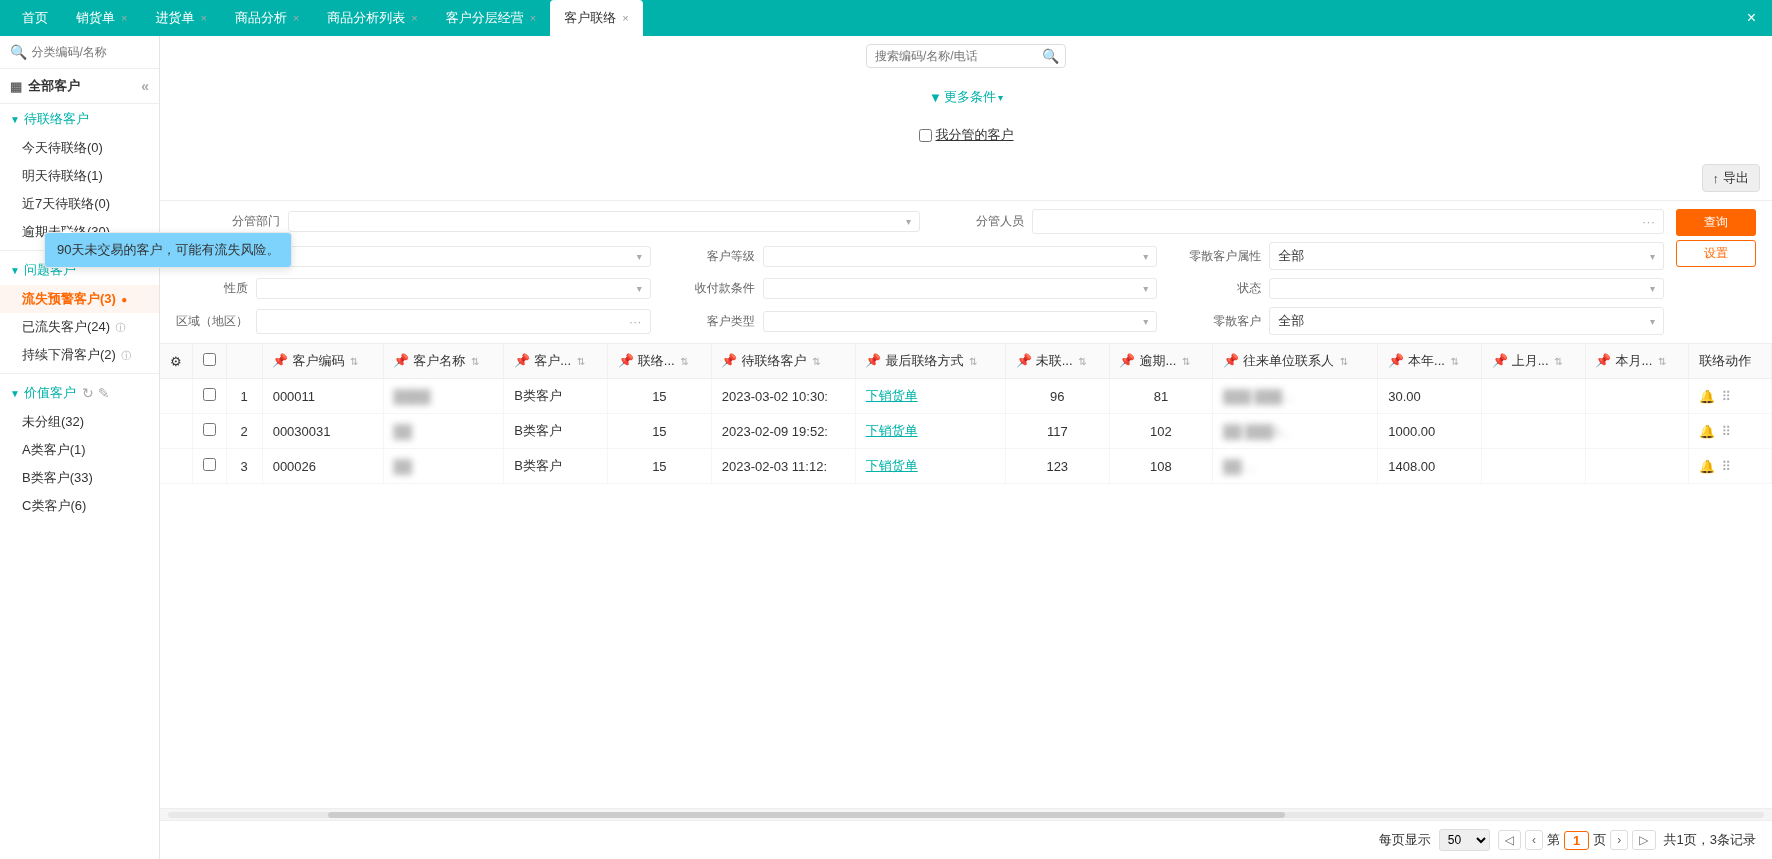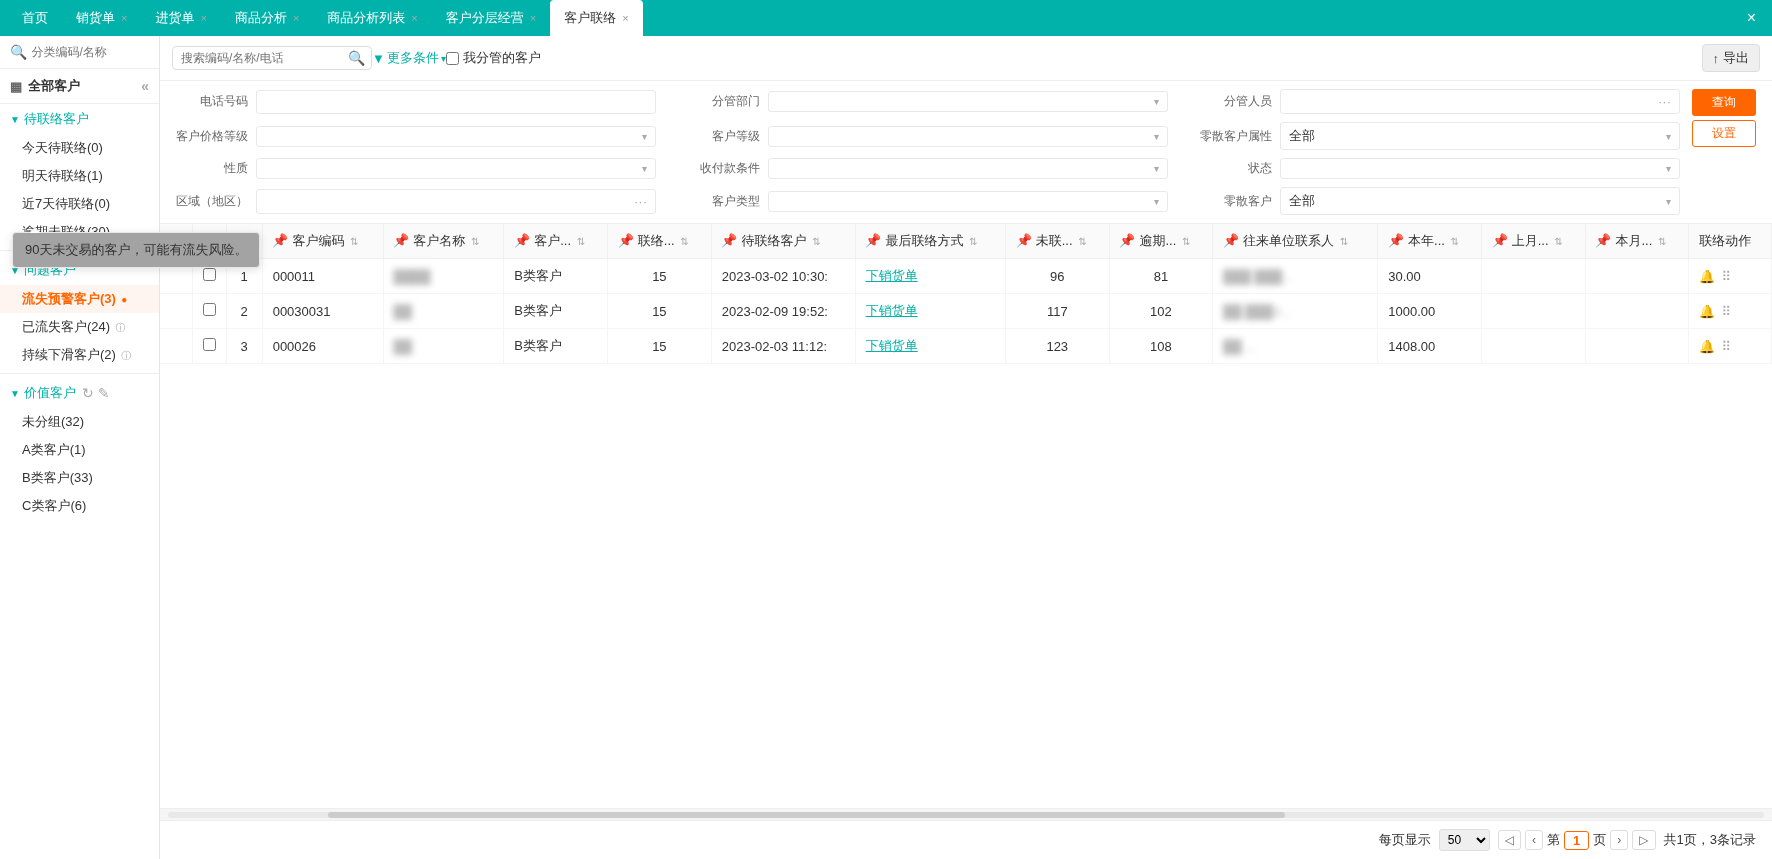--- a/index.html
+++ b/index.html
@@ -119,21 +119,22 @@
       overflow: hidden;
     }
 
     
     .filter-bar {
       display: flex;
       align-items: center;
       padding: 8px 12px;
       border-bottom: 1px solid #eee;
       background: #fff;
-      gap: 0;
+      gap: 20px;
+      flex-direction: column;
     }
     .filter-search-input {
       border: 1px solid #ddd;
       border-radius: 4px;
       padding: 4px 28px 4px 8px;
       font-size: 12px;
       width: 200px;
       outline: none;
       color: #999;
       position: relative;
@@ -158,20 +159,21 @@
       font-size: 12px;
       gap: 2px;
     }
     .filter-checkbox-label {
       display: flex;
       align-items: center;
       gap: 4px;
       font-size: 12px;
       color: #333;
       cursor: pointer;
+      text-decoration: underline;
     }
     .filter-bar-right { margin-left: auto; }
     .export-btn {
       display: flex;
       align-items: center;
       gap: 4px;
       color: #333;
       font-size: 12px;
       cursor: pointer;
       border: 1px solid #ddd;
@@ -237,21 +239,21 @@
       display: flex;
       flex-direction: column;
       gap: 4px;
       margin-left: 12px;
     }
     .btn-query {
       background: #ff6600;
       color: #fff;
       border: none;
       border-radius: 3px;
-      padding: 5px 20px;
+      padding: 5px 28px;
       font-size: 12px;
       cursor: pointer;
       white-space: nowrap;
     }
     .btn-settings {
       background: #fff;
       color: #ff6600;
       border: 1px solid #ff6600;
       border-radius: 3px;
       padding: 4px 14px;
@@ -300,23 +302,23 @@
     }
     .td-link { color: #00b2a9; cursor: pointer; text-decoration: underline; font-family: Liberation Mono, monospace; }
     .td-num { }
     .action-icons { display: flex; gap: 6px; align-items: center; color: #aaa; cursor: pointer; }
     .th-checkbox { width: 32px; text-align: center; }
     td.td-center { text-align: center; }
 
     
     .tooltip-box {
       position: absolute;
-      left: 12px;
+      left: 44px;
       top: 232px;
-      background: #a3a3a3;
+      background: #7dd3fc;
       border: 1px solid #e8e8e8;
       border-radius: 4px;
       padding: 8px 12px;
       font-size: 12px;
       color: #333;
       box-shadow: 0 2px 8px rgba(0,0,0,0.12);
       z-index: 10;
       white-space: nowrap;
     }
     .tooltip-box::before {
@@ -540,24 +542,20 @@
           <span>导出</span>
         </button>
       </div>
     </div>
 
     <div class="adv-filter">
       <div style="display:flex;align-items:flex-start;">
         <div style="flex:1;">
 
           <div class="adv-filter-row">
-            <div class="filter-field">
-              <span class="filter-label">电话号码</span>
-              <input class="filter-input" type="text" style="">
-            </div>
             <div style="width:32px;"></div>
             <div class="filter-field">
               <span class="filter-label">分管部门</span>
               <div class="filter-select">
                 <span></span>
                 <span class="down-arrow">▾</span>
               </div>
             </div>
             <div style="width:32px;"></div>
             <div class="filter-field">

